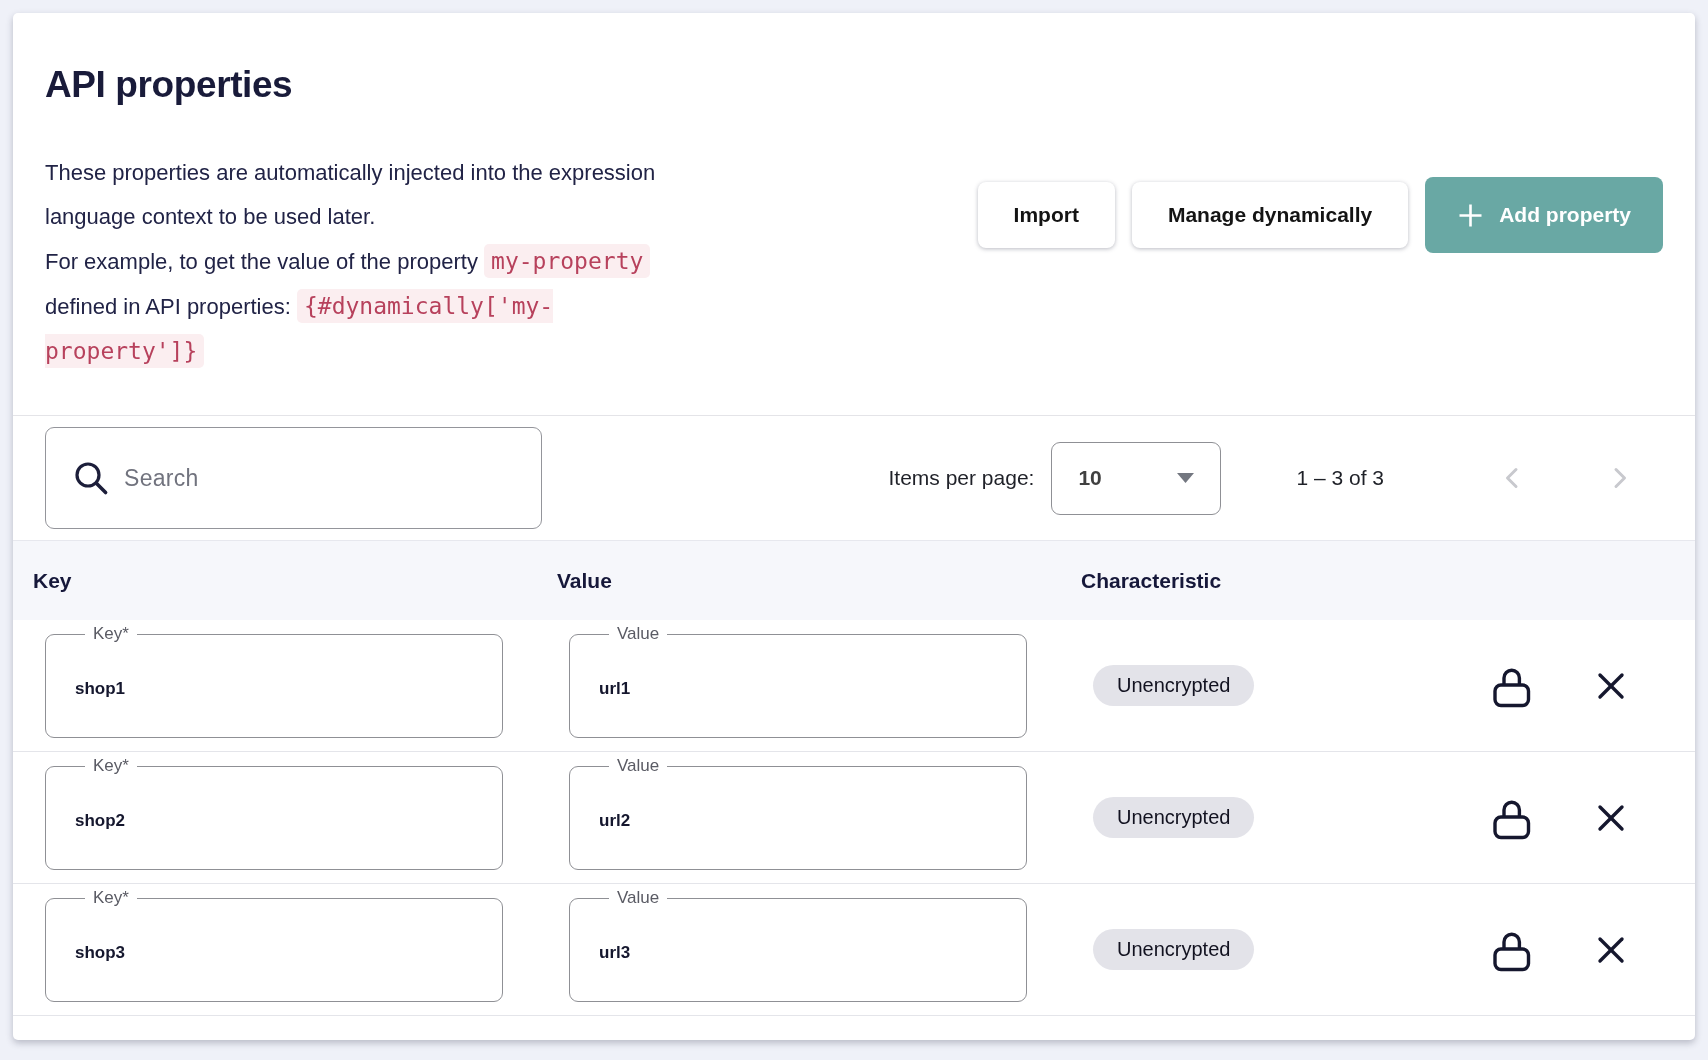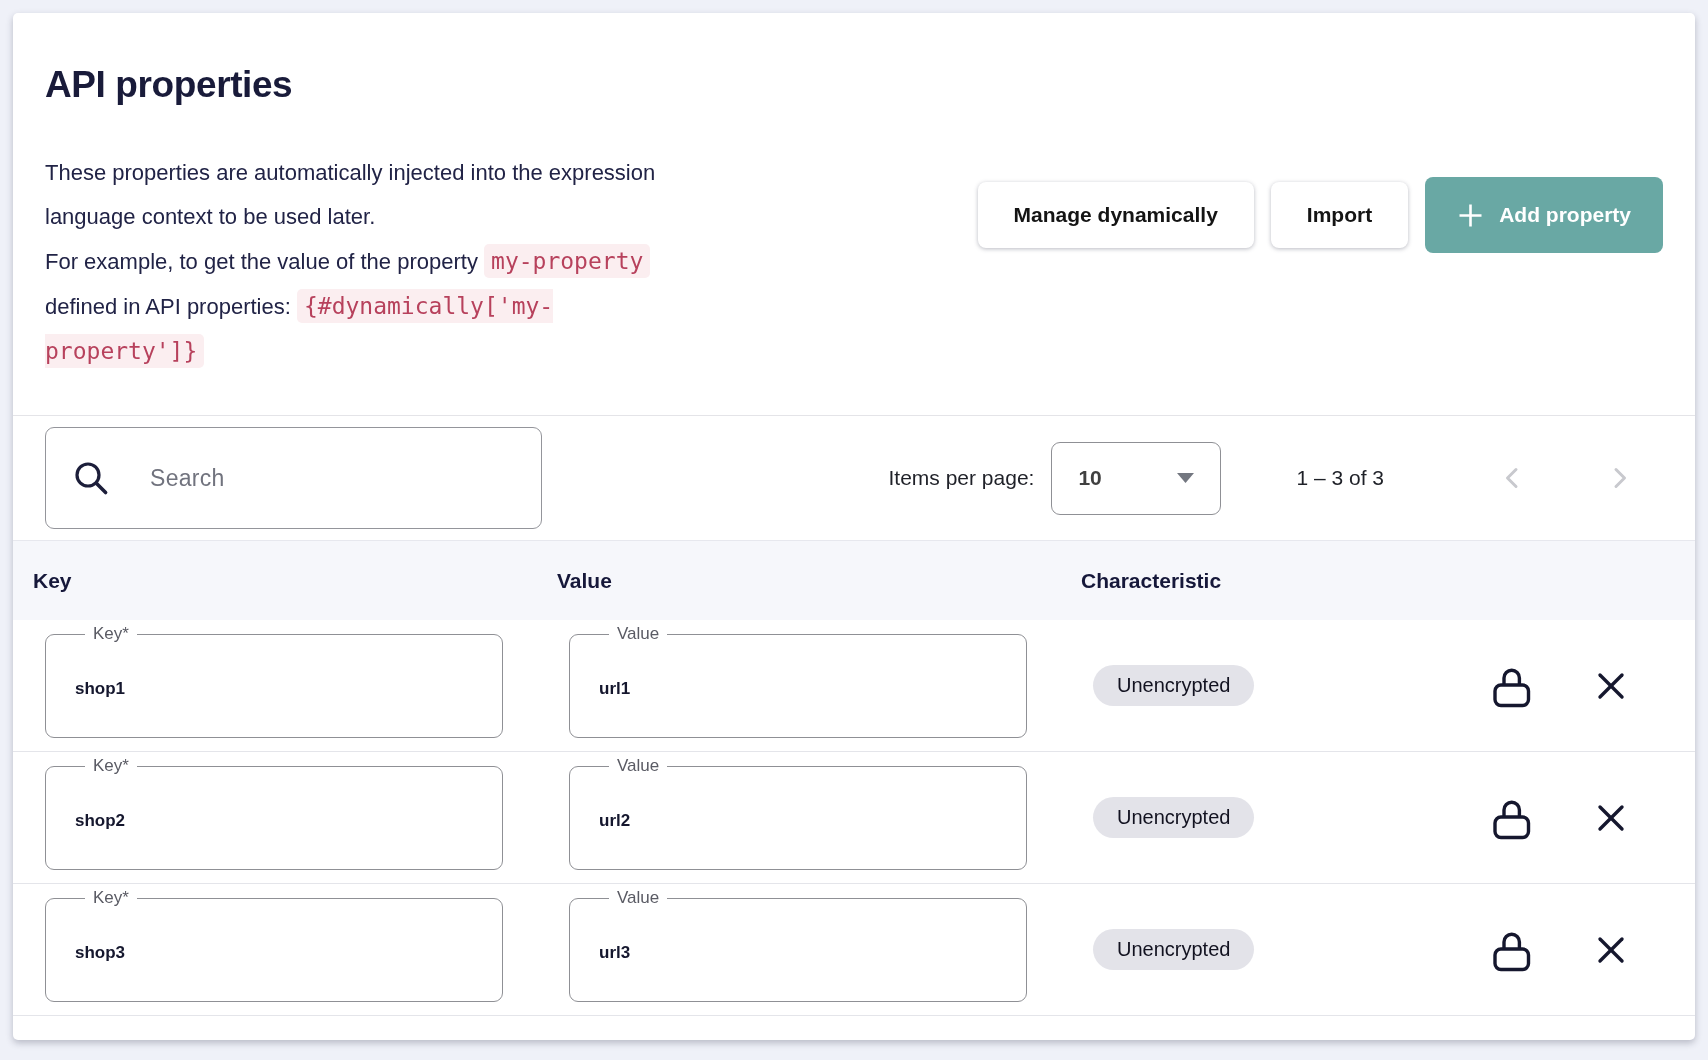--- a/index.html
+++ b/index.html
@@ -42,21 +42,21 @@
     box-shadow: 0 1px 4px rgba(55,58,80,0.35);
   }
   .btn.teal {
     background: #69a8a4; color: #ffffff; height: 76px; padding: 0 32px; gap: 15px;
   }
   
   .divider { border: none; border-top: 1px solid #e4e4e8; margin-top: 41px; }
   .toolbar { height: 124px; display: flex; align-items: center; padding: 0 32px; }
   .search-box {
     width: 497px; height: 102px; border: 1px solid #94959b; border-radius: 9px;
-    display: flex; align-items: center; padding: 0 26px; gap: 40px; background: #fff;
+    display: flex; align-items: center; padding: 0 26px; gap: 14px; background: #fff;
   }
   .search-box input {
     border: none; outline: none; flex: 1; font-family: inherit;
     font-size: 23px; font-weight: 500; color: #2a2c44; background: transparent;
   }
   .search-box input::placeholder { color: #71737e; opacity: 1; letter-spacing: 0.3px; }
   .toolbar-right { margin-left: auto; display: flex; align-items: center; }
   .ipp-label { font-size: 21px; color: #1f2128; }
   .page-size-select {
     width: 170px; height: 73px; border: 1px solid #8f9095; border-radius: 9px;
@@ -118,24 +118,24 @@
     <h1 class="page-title">API properties</h1>
 
     <div class="header-flex">
       <div class="description">
         <span class="para">These properties are automatically injected into the expression language context to be used later.</span>
         <span class="para"><span>For example, to get the value of the property </span><code class="chip">my-property</code><span> defined in API properties: </span><code class="chip">{#dynamically['my-property']}</code></span>
       </div>
 
       <div class="actions">
         <button class="btn white">
+          <span>Import</span>
+        </button>
+        <button class="btn white">
           <span>Manage dynamically</span>
-        </button>
-        <button class="btn white">
-          <span>Import</span>
         </button>
         <button class="btn teal">
           <span>
             <svg width="27" height="27" viewBox="0 0 27 27">
               <line x1="13.5" y1="2.5" x2="13.5" y2="24.5" stroke="#ffffff" stroke-width="2.6"></line>
               <line x1="2.5" y1="13.5" x2="24.5" y2="13.5" stroke="#ffffff" stroke-width="2.6"></line>
             </svg>
           </span>
           <span>Add property</span>
         </button>

